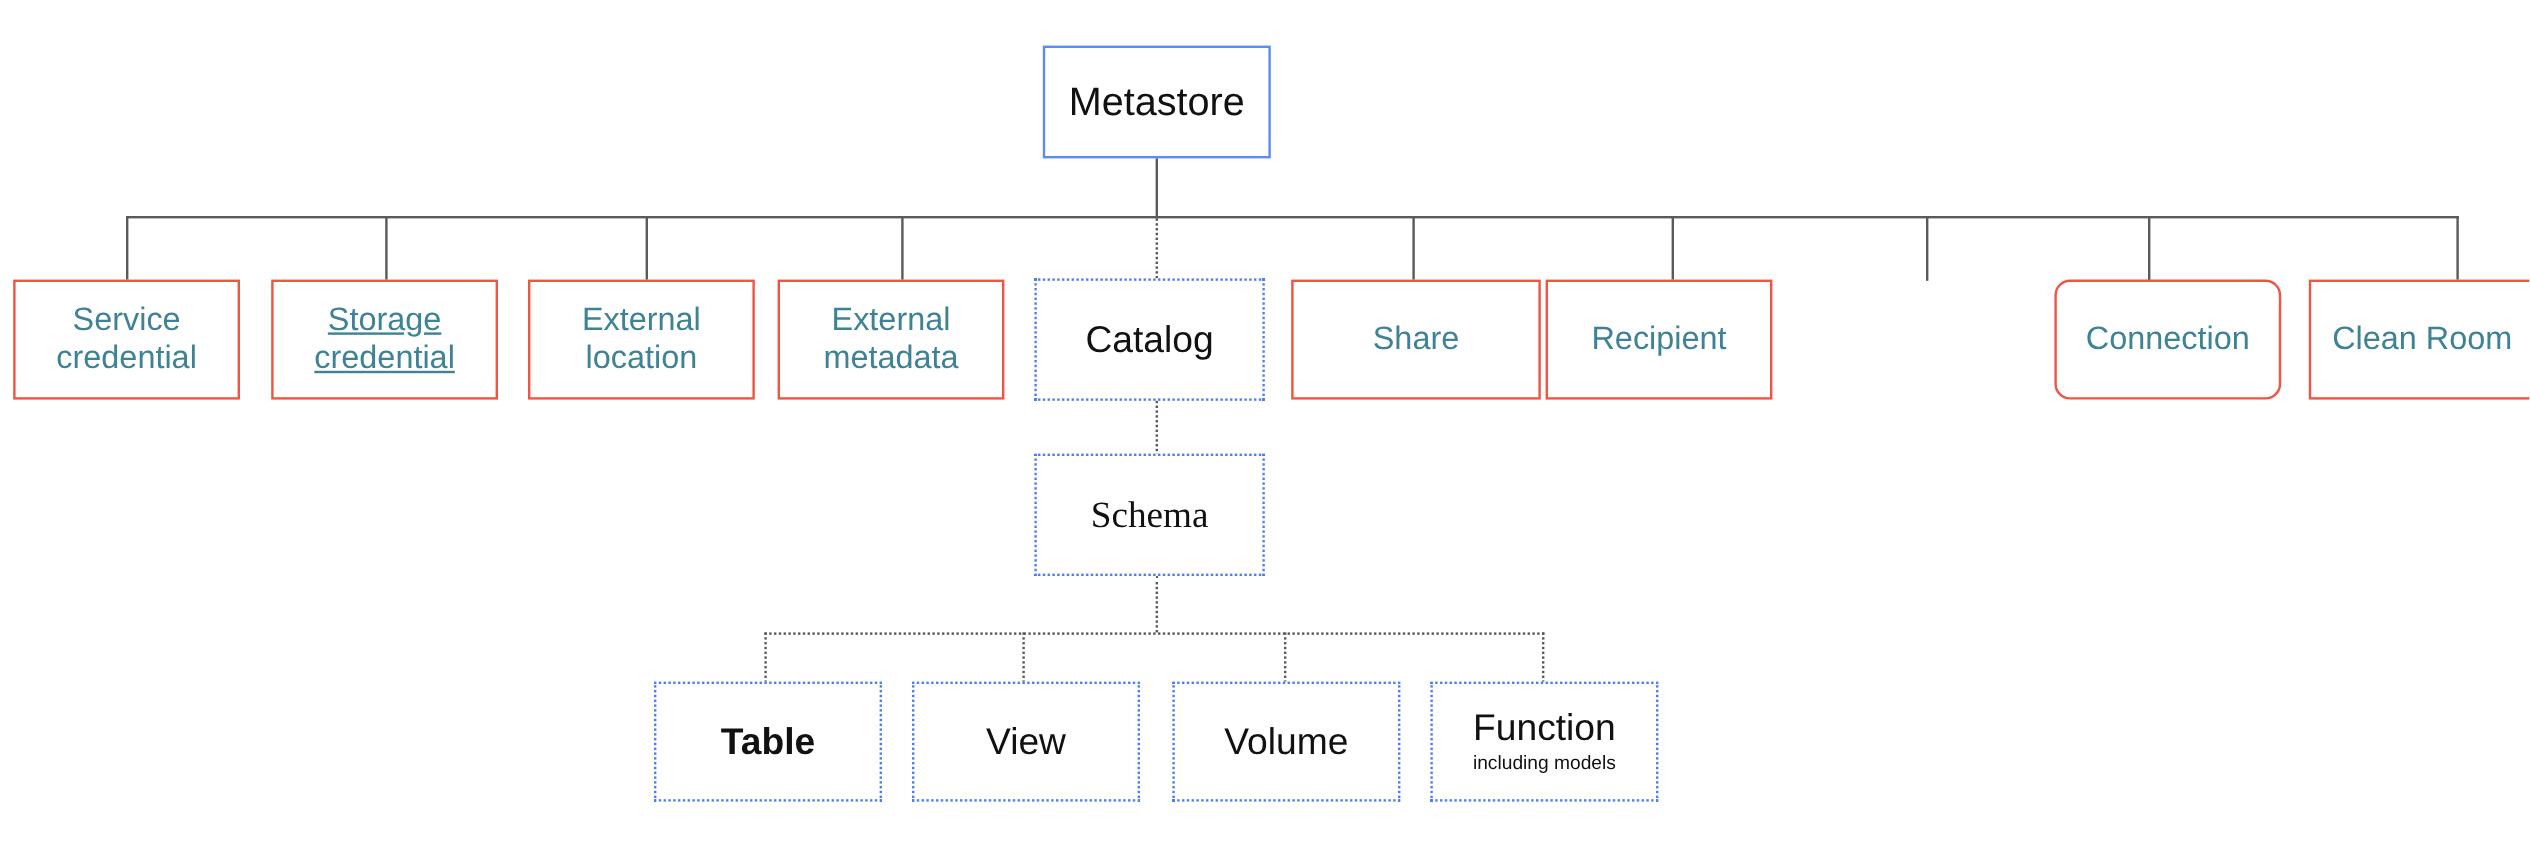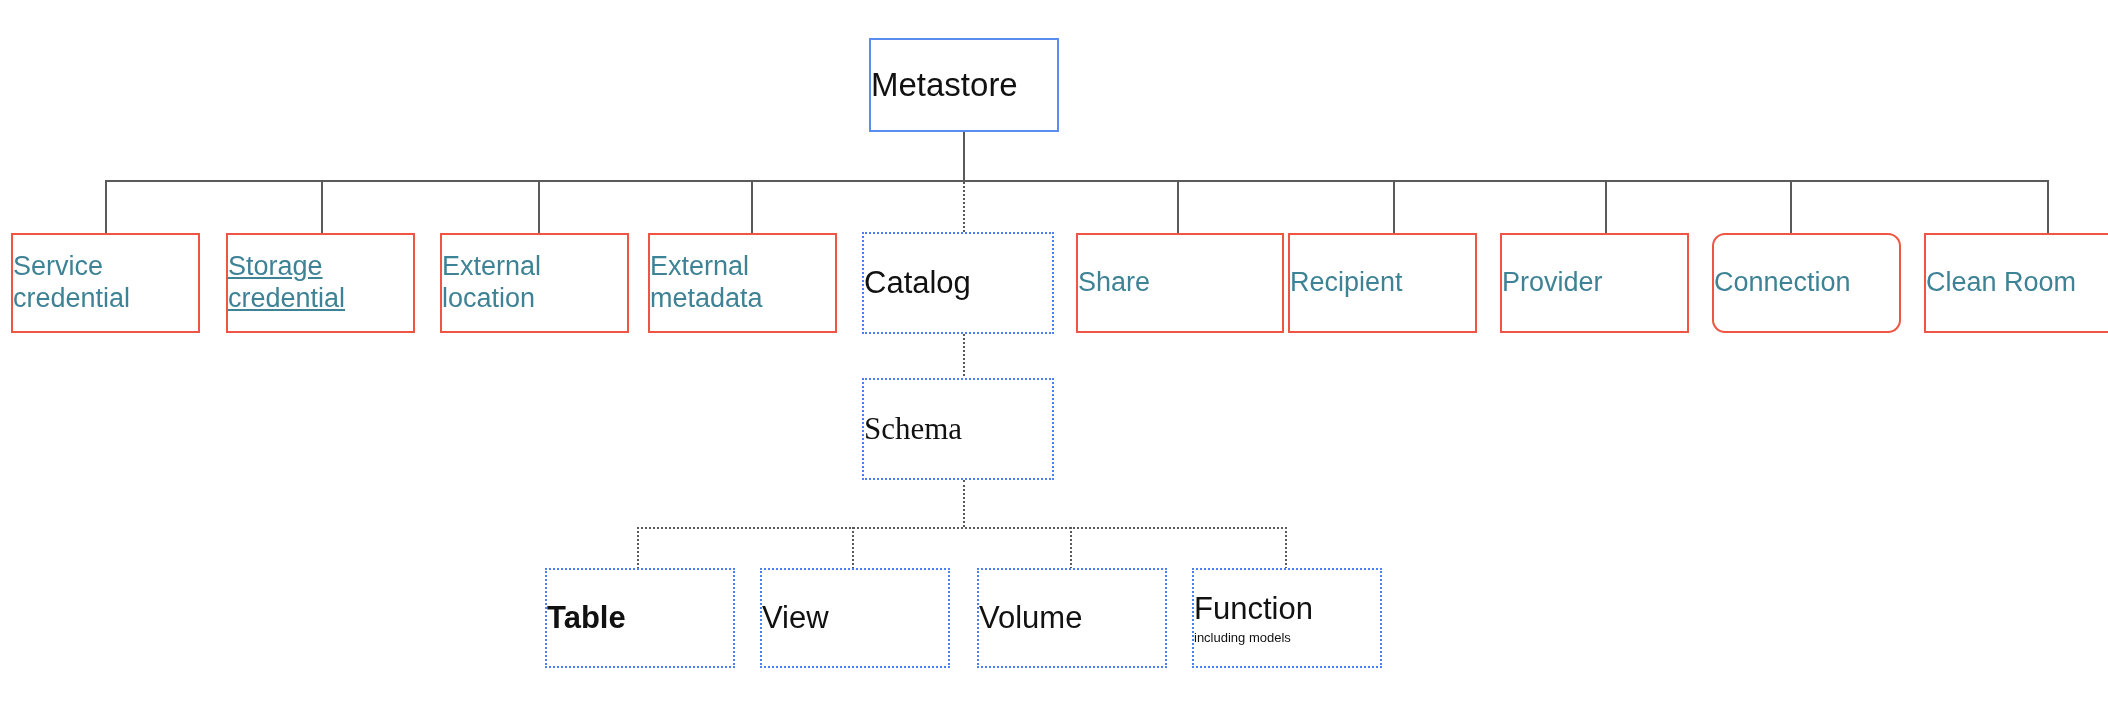--- a/index.html
+++ b/index.html
@@ -15,21 +15,21 @@
     background:#ffffff;
     overflow:hidden;
   }
 
   
   .node{
     position:absolute;
     box-sizing:border-box;
     display:flex;
     flex-direction:column;
-    align-items:flex-start;
+    align-items:center;
     justify-content:center;
     text-align:center;
     background:#ffffff;
     line-height:1.18;
   }
   .node .label{display:block;}
   .node .sublabel{display:block;}
 
   
   .node.root{
@@ -45,21 +45,21 @@
     font-size:27px;
   }
 
   
   .node.dottedbox{
     border:2px dotted #4c7ff0;
     color:#111111;
     font-size:31px;
   }
   .node.dottedbox .sublabel{
-    font-size:13px;
+    font-size:16px;
     margin-top:2px;
     color:#111111;
   }
 
   
   .conn{position:absolute;}
   .conn.hsolid{
     border-top:2px solid #5a5a5a;
     height:0;
   }
@@ -122,23 +122,20 @@
   </div>
 
   <div class="node redbox" style="left:1076px;top:233px;width:208px;height:100px;">
     <span class="label">Share</span>
   </div>
 
   <div class="node redbox" style="left:1288px;top:233px;width:189px;height:100px;">
     <span class="label">Recipient</span>
   </div>
 
-  <div class="node redbox" style="left:1500px;top:233px;width:189px;height:100px;">
-    <span class="label">Provider</span>
-  </div>
 
   <div class="node redbox" style="left:1712px;top:233px;width:189px;height:100px;border-radius:13px;">
     <span class="label">Connection</span>
   </div>
 
   <div class="node redbox" style="left:1924px;top:233px;width:189px;height:100px;">
     <span class="label">Clean Room</span>
   </div>
 
   <div class="node dottedbox" style="left:862px;top:232px;width:192px;height:102px;">

